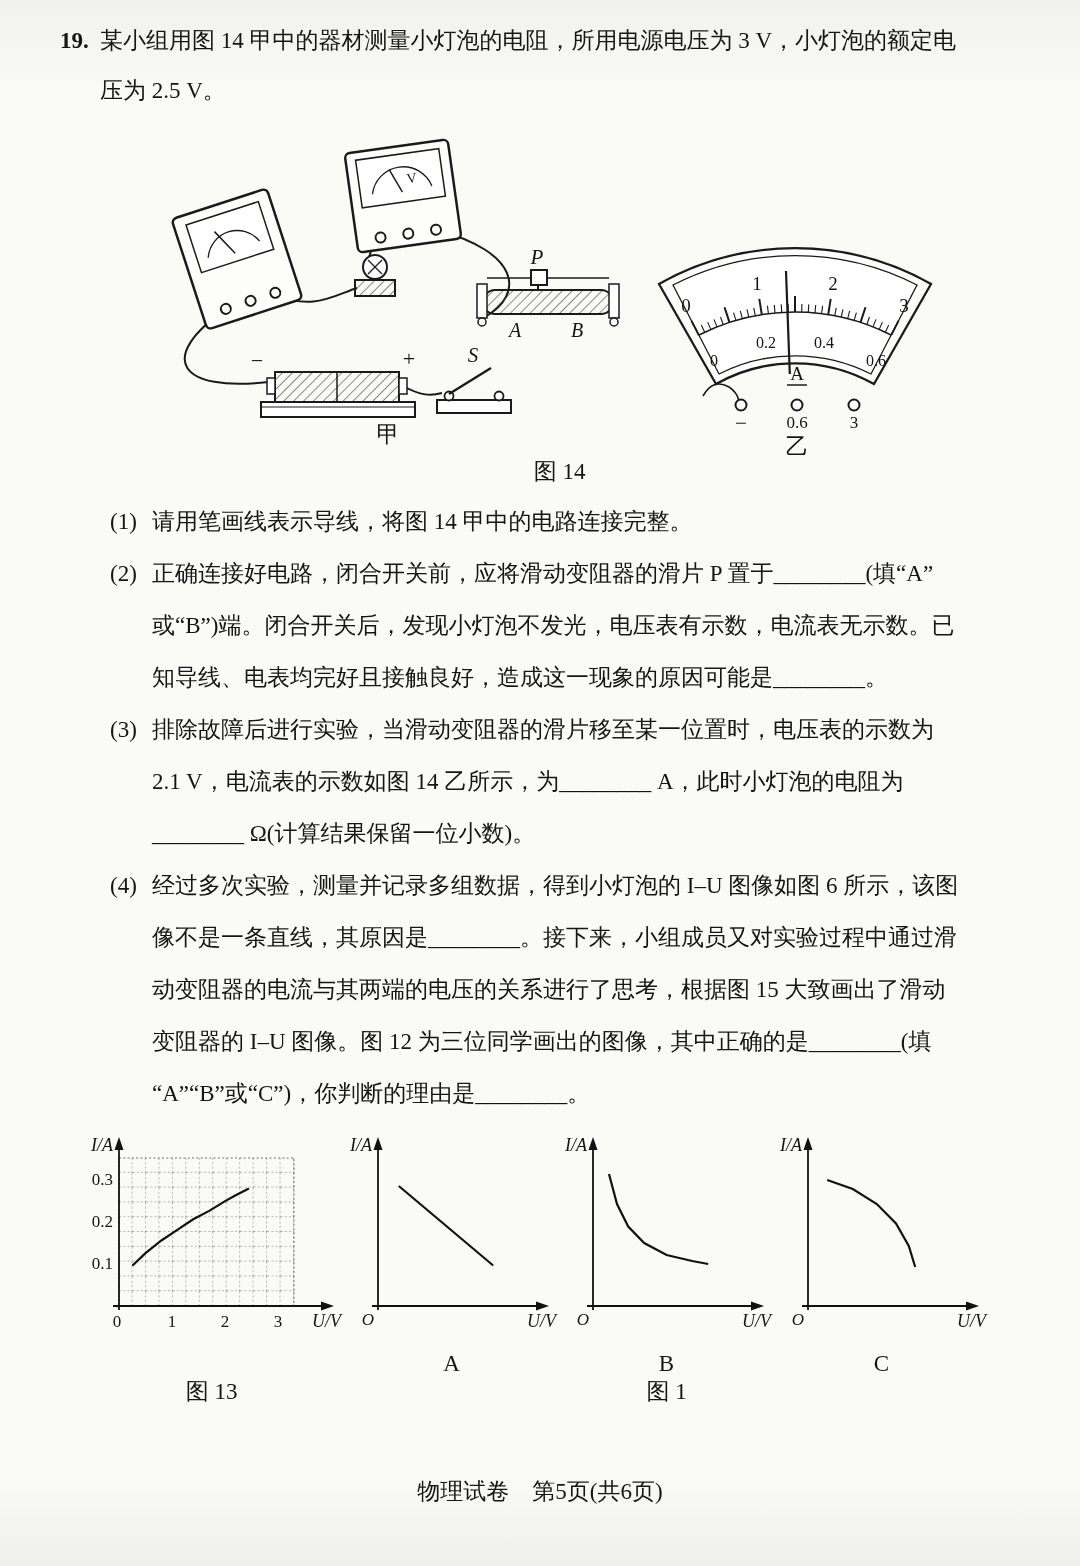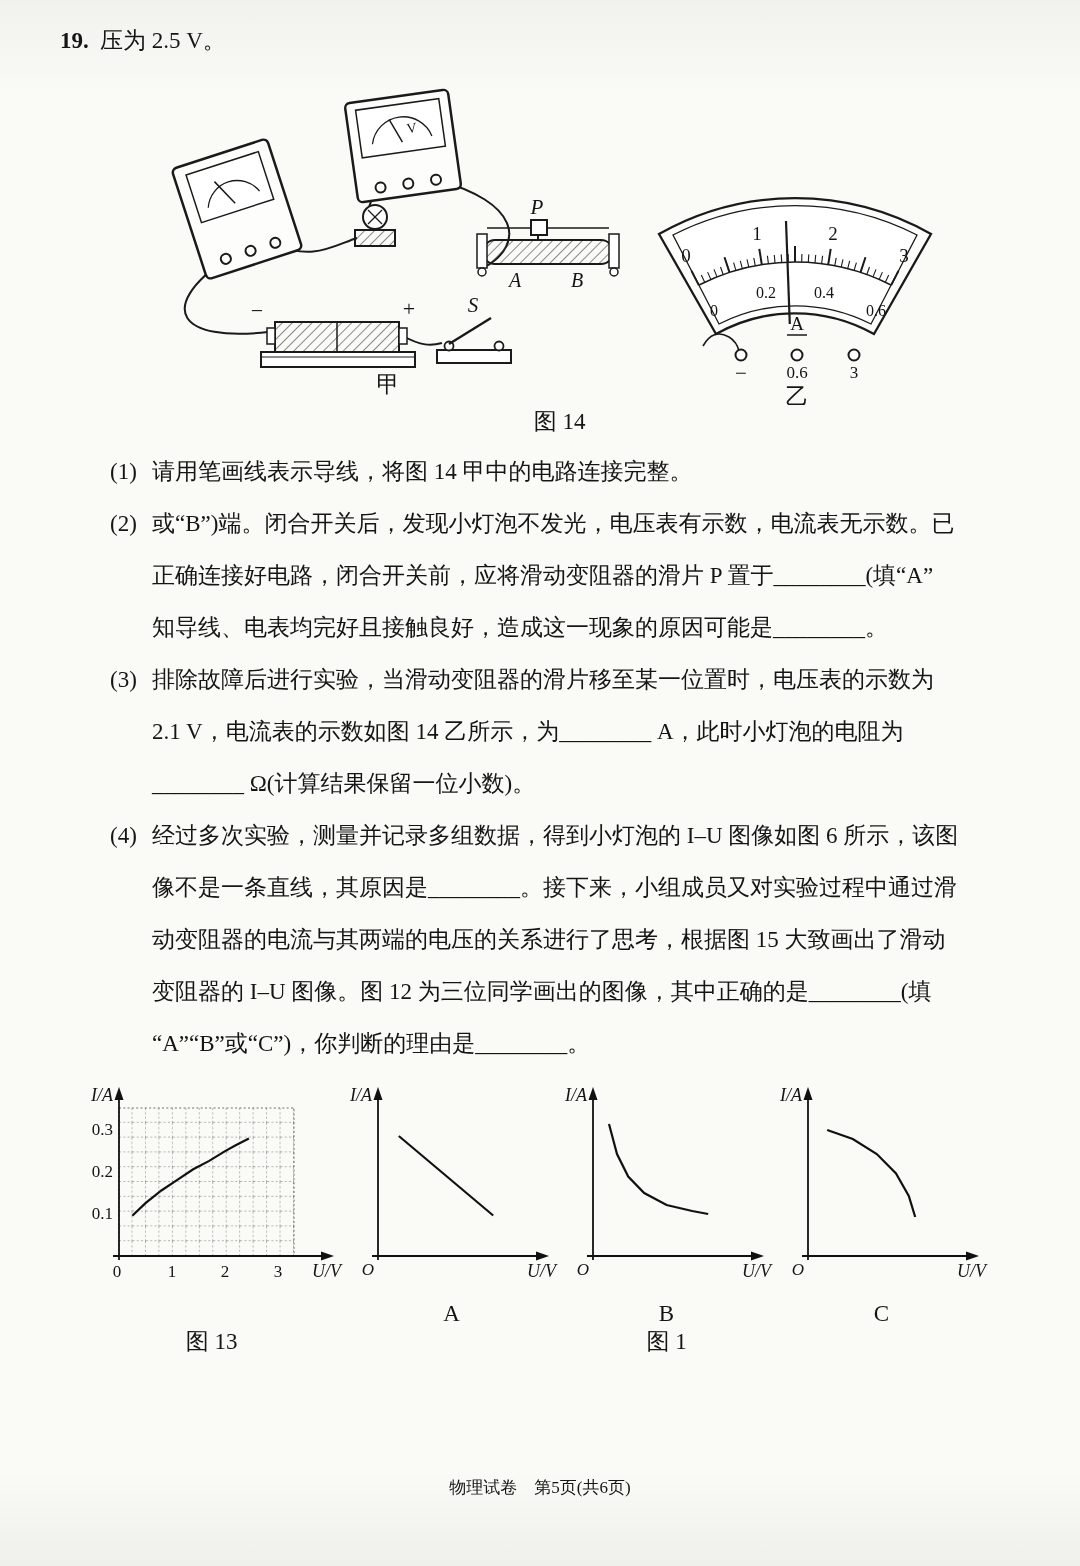--- a/index.html
+++ b/index.html
@@ -14,31 +14,32 @@
   .figure svg{position:absolute;left:85px;top:0}
   .figcap{text-align:center;font-size:23px;line-height:28px;padding-left:39px}
   .items{margin-top:10px}
   .item{position:relative;padding-left:152px;padding-right:40px;font-size:23px}
   .item .line{line-height:52px;white-space:nowrap}
   .item .inum{position:absolute;left:110px;top:0;line-height:52px}
   .graphs{display:flex;justify-content:center;padding:14px 62px 0 50px}
   .gblock{text-align:center}
   .glabel{font-size:23px;line-height:28px;height:28px}
   .gcap{font-size:23px;line-height:28px;height:28px}
-  .footer{position:absolute;left:0;width:100%;top:1476px;text-align:center;font-size:17px}
+  .footer{position:absolute;left:0;width:100%;top:1476px;text-align:center;font-size:23px}
   svg text{font-family:"Liberation Serif","DejaVu Serif",serif;fill:#151515;stroke:none}
   .it{font-style:italic}
 </style>
 </head>
 <body>
 
 <div class="page">
 
   <div class="qhead">
     <span class="qnum">19.</span>
+    <div class="line">某小组用图 14 甲中的器材测量小灯泡的电阻，所用电源电压为 3 V，小灯泡的额定电</div>
     <div class="line">压为 2.5 V。</div>
   </div>
 
   <div class="figure">
     <svg viewBox="0 0 960 334" width="960" height="334">
       <defs>
         <pattern id="hatchF" patternUnits="userSpaceOnUse" width="7" height="7" patternTransform="rotate(45)">
           <line x1="0" y1="0" x2="0" y2="7" stroke="#3c3c3c" stroke-width="1.2"></line>
         </pattern>
       </defs>
@@ -175,22 +176,22 @@
   </div>
   <div class="figcap">图 14</div>
 
   <div class="items">
     <div class="item">
       <span class="inum">(1)</span>
       <div class="line">请用笔画线表示导线，将图 14 甲中的电路连接完整。</div>
     </div>
     <div class="item">
       <span class="inum">(2)</span>
+      <div class="line">正确连接好电路，闭合开关前，应将滑动变阻器的滑片 P 置于________(填“A”</div>
       <div class="line">或“B”)端。闭合开关后，发现小灯泡不发光，电压表有示数，电流表无示数。已</div>
-      <div class="line">正确连接好电路，闭合开关前，应将滑动变阻器的滑片 P 置于________(填“A”</div>
       <div class="line">知导线、电表均完好且接触良好，造成这一现象的原因可能是________。</div>
     </div>
     <div class="item">
       <span class="inum">(3)</span>
       <div class="line">排除故障后进行实验，当滑动变阻器的滑片移至某一位置时，电压表的示数为</div>
       <div class="line">2.1 V，电流表的示数如图 14 乙所示，为________ A，此时小灯泡的电阻为</div>
       <div class="line">________ Ω(计算结果保留一位小数)。</div>
     </div>
     <div class="item">
       <span class="inum">(4)</span>

